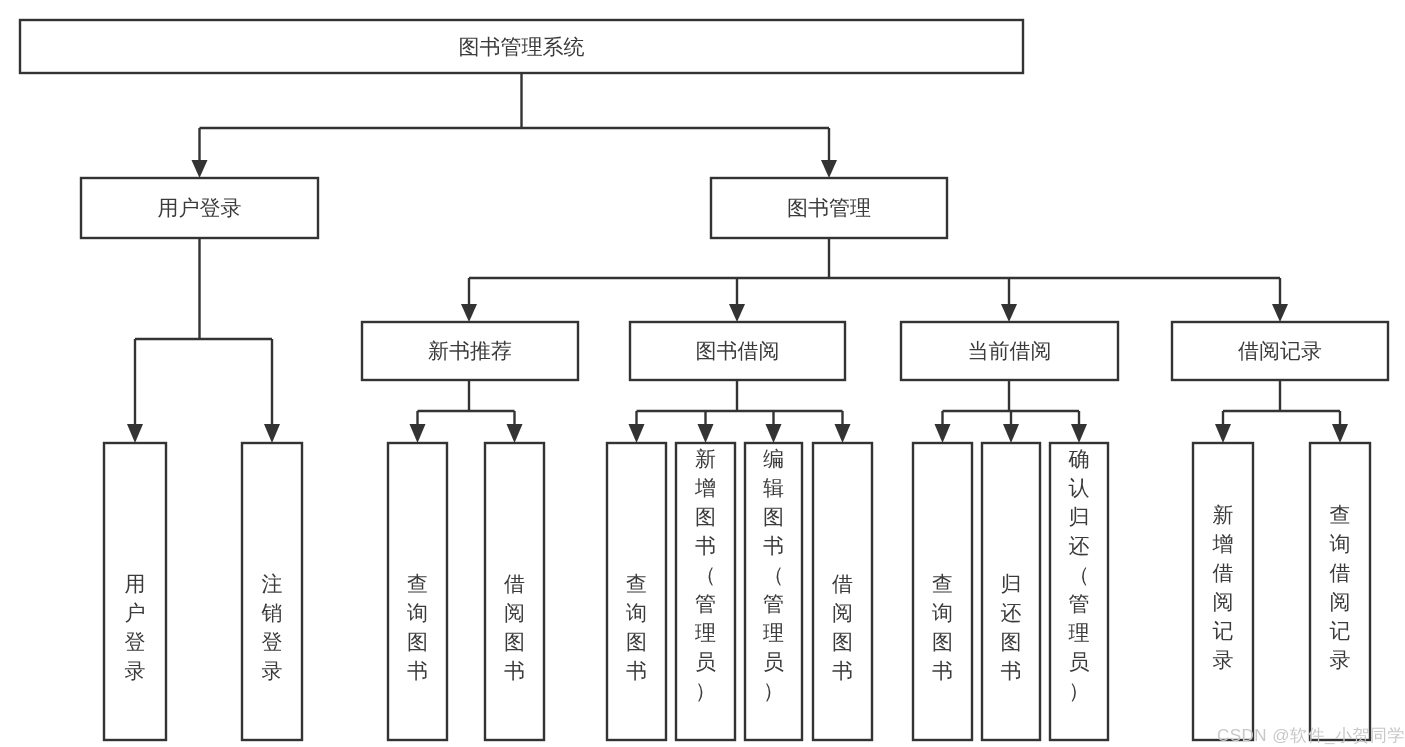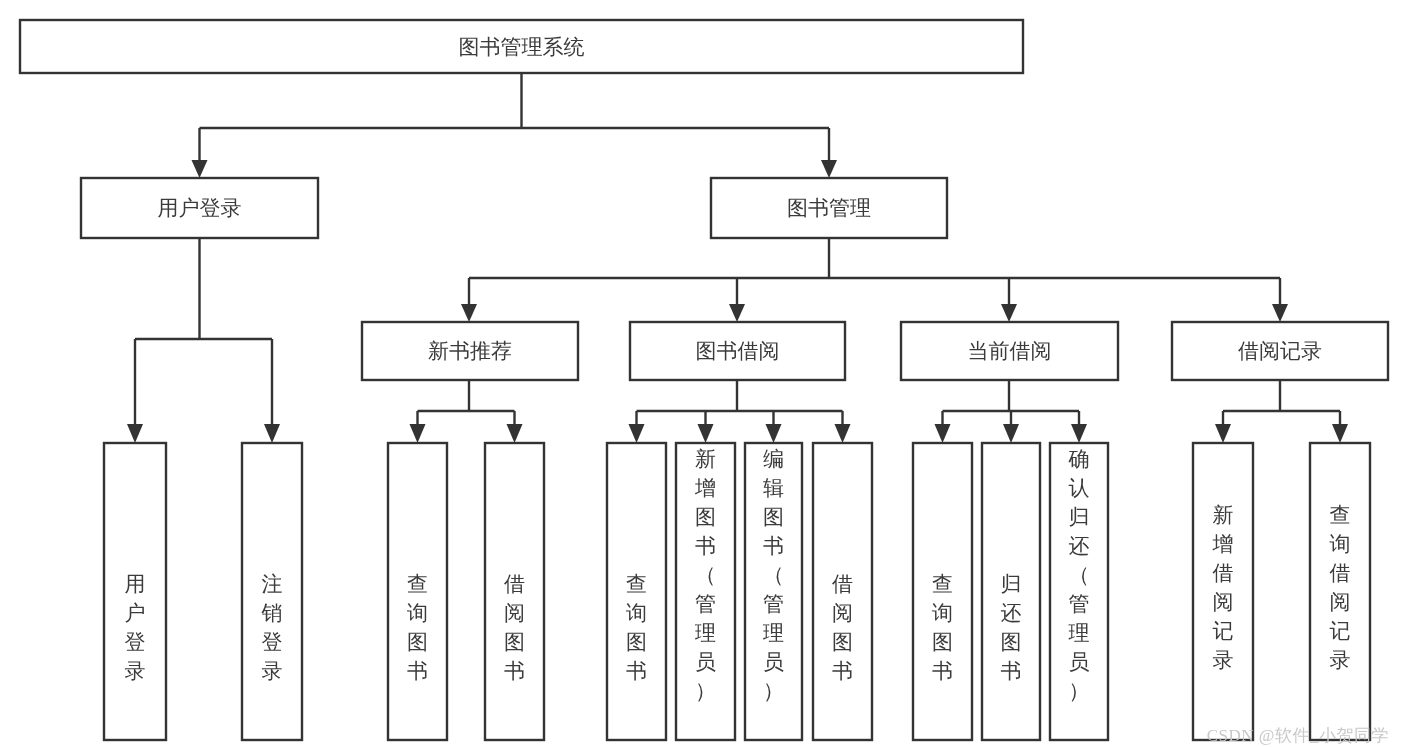--- a/index.html
+++ b/index.html
@@ -51,23 +51,23 @@
     stroke-width: 2.4;
     fill: none;
     stroke-linecap: butt;
   }
   .arrow-head {
     fill: #333333;
     stroke: none;
   }
   .watermark {
     position: absolute;
-    right: 16px;
+    right: 0;
     bottom: 6px;
-    font-family: Liberation Serif, serif;
+    font-family: Liberation Sans, sans-serif;
     font-size: 17px;
     color: #c8c8c8;
     white-space: nowrap;
     letter-spacing: 0.5px;
     pointer-events: none;
   }
 </style>
 </head>
 <body>
 

